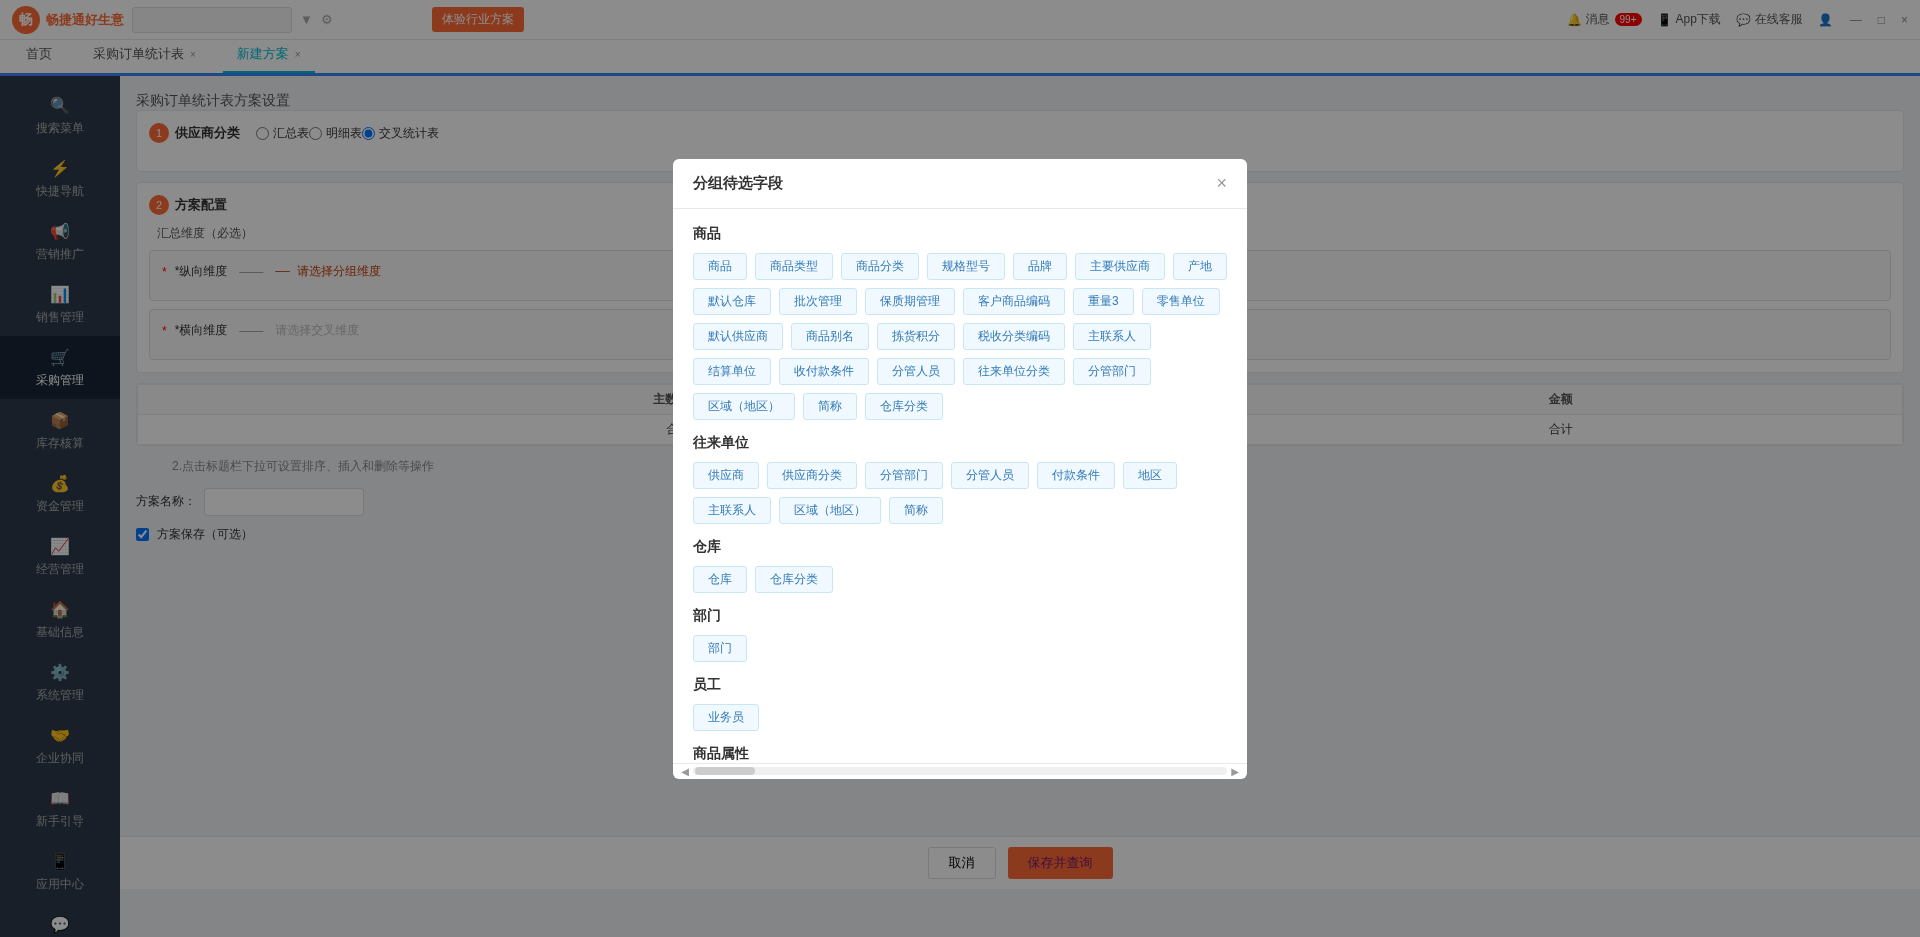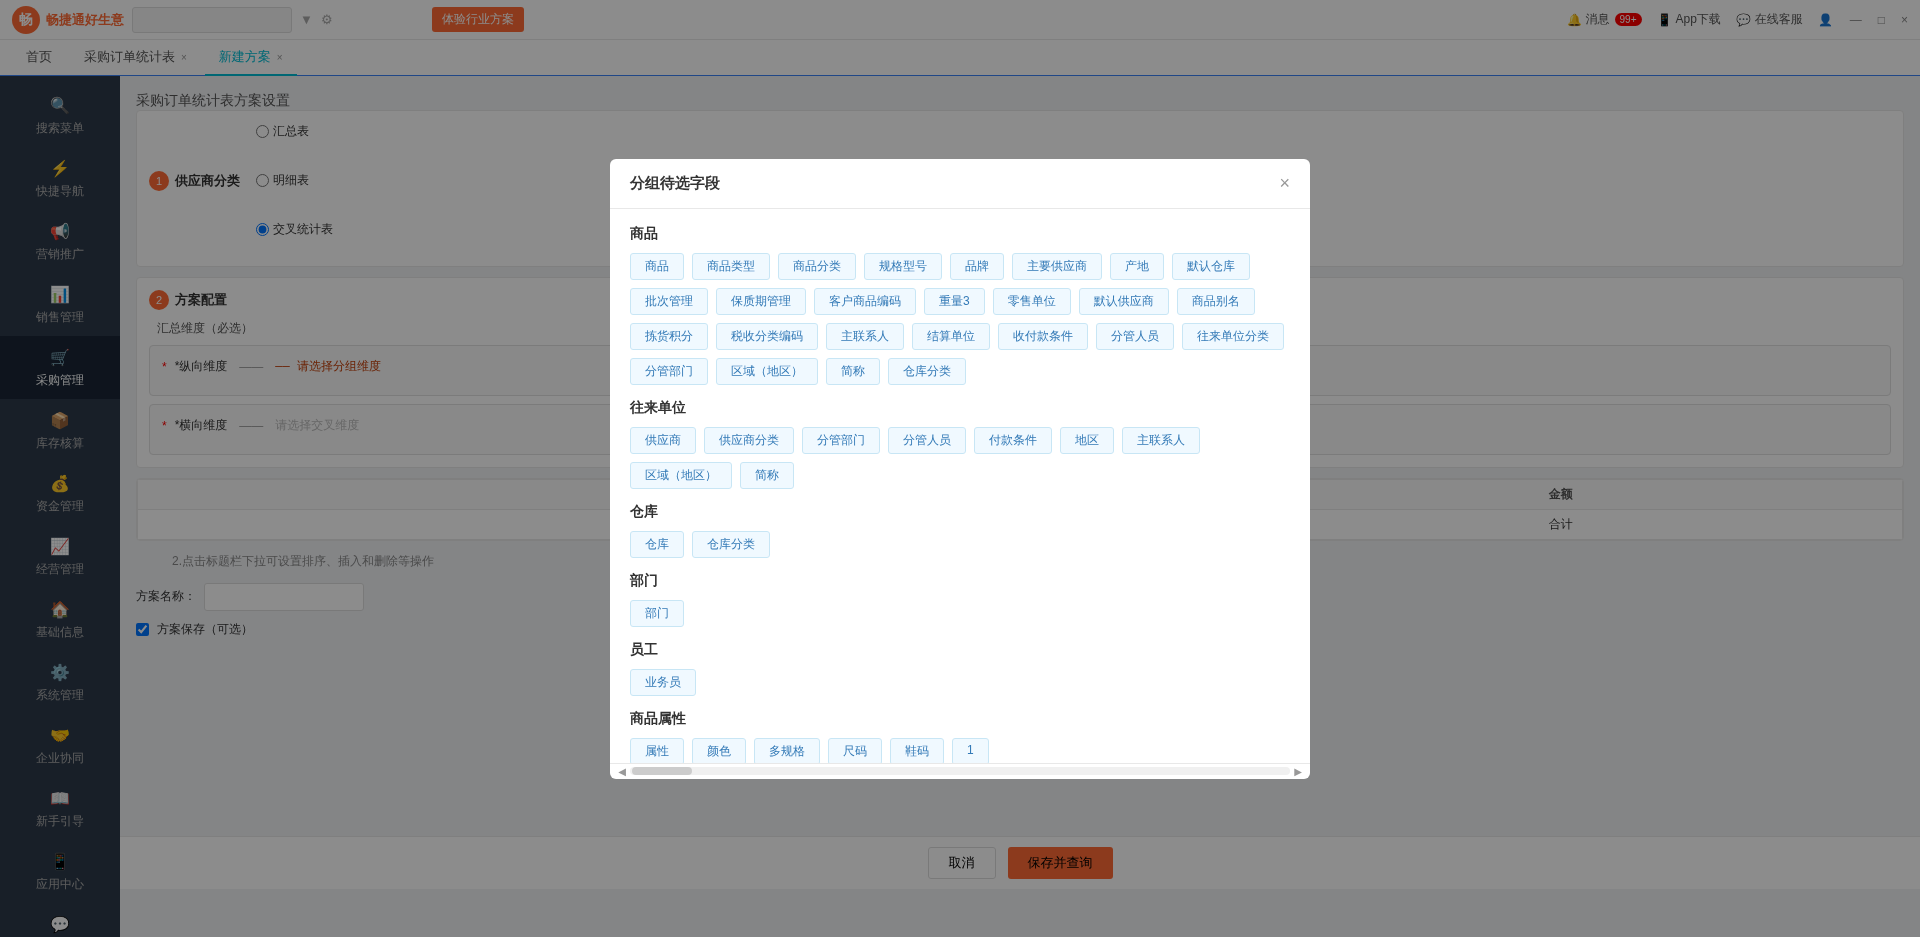--- a/index.html
+++ b/index.html
@@ -11,21 +11,21 @@
     .logo-icon { width: 28px; height: 28px; background: #ff6b35; border-radius: 50%; display: flex; align-items: center; justify-content: center; color: white; font-size: 14px; font-weight: bold; }
     .logo-text { color: #ff6b35; font-size: 13px; font-weight: bold; }
     .top-search { flex: 1; display: flex; align-items: center; gap: 8px; max-width: 300px; }
     .top-search-input { height: 26px; border: 1px solid #ddd; border-radius: 3px; padding: 0 8px; font-size: 12px; width: 160px; background: #f5f5f5; }
     .top-actions { margin-left: auto; display: flex; align-items: center; gap: 16px; font-size: 12px; color: #555; }
     .trial-btn { background: #ff6b35; color: white; border: none; border-radius: 3px; padding: 4px 10px; font-size: 12px; cursor: pointer; }
     .badge { background: #f00; color: white; border-radius: 8px; padding: 1px 5px; font-size: 10px; margin-left: 2px; }
     .top-icon-item { display: flex; align-items: center; gap: 3px; cursor: pointer; }
 
     
-    .tab-bar { height: 36px; background: #fff; display: flex; align-items: flex-start; padding: 0 12px; border-bottom: 1px solid #3b82f6; gap: 4px; }
+    .tab-bar { height: 36px; background: #fff; display: flex; align-items: flex-end; padding: 0 12px; border-bottom: 3px solid #3b82f6; gap: 13px; }
     .tab-item { height: 36px; display: flex; align-items: center; padding: 0 14px; font-size: 13px; cursor: pointer; border-bottom: 2px solid transparent; color: #555; gap: 6px; }
     .tab-item.active { color: #00bcd4; border-bottom: 2px solid #00bcd4; }
     .tab-close { font-size: 10px; color: #999; cursor: pointer; }
 
     
     .main-layout { display: flex; height: calc(100vh - 76px); }
 
     
     .sidebar { width: 120px; background: #2d3a4a; color: #ccc; display: flex; flex-direction: column; padding-top: 8px; }
     .sidebar-item { display: flex; flex-direction: column; align-items: center; padding: 10px 0; cursor: pointer; font-size: 12px; gap: 4px; color: #aaa; }
@@ -34,21 +34,21 @@
 
     
     .content-area { flex: 1; overflow: auto; padding: 16px; background: #f0f2f5; position: relative; }
     .page-title { font-size: 14px; color: #555; }
 
     
     .steps { display: flex; align-items: center; gap: 16px; margin-bottom: 16px; }
     .step { display: flex; align-items: center; gap: 6px; }
     .step-num { width: 20px; height: 20px; border-radius: 50%; background: #ff6b35; color: white; font-size: 11px; display: flex; align-items: center; justify-content: center; }
     .step-label { font-size: 13px; font-weight: bold; }
-    .step-options { display: flex; gap: 32px; flex-direction: column; }
+    .step-options { display: flex; gap: 0; }
     .step-option { display: flex; align-items: center; gap: 4px; font-size: 12px; cursor: pointer; }
     .step-option input[type=radio] { cursor: pointer; }
     .config-row { display: flex; align-items: center; gap: 8px; margin-bottom: 8px; font-size: 12px; }
     .required { color: #f00; }
     .arrow-divider { color: #999; margin: 0 4px; }
 
     
     .template-settings { background: #f9f9f9; border: 1px solid #e8e8e8; border-radius: 4px; padding: 10px; margin-bottom: 10px; font-size: 12px; color: #555; }
 
     
@@ -60,25 +60,25 @@
     
     .hints { font-size: 12px; color: #888; line-height: 1.8; }
 
     
     .plan-save { display: flex; align-items: center; gap: 8px; margin-top: 10px; font-size: 12px; }
     .plan-name-input { height: 28px; border: 1px solid #ddd; border-radius: 3px; padding: 0 8px; font-size: 12px; width: 160px; }
 
     
     .footer-actions { position: fixed; bottom: 48px; right: 0; padding: 10px 20px; background: #fff; border-top: 1px solid #e8e8e8; display: flex; gap: 12px; width: calc(100% - 120px); justify-content: center; z-index: 5; }
     .btn-cancel { height: 32px; padding: 0 20px; border: 1px solid #ddd; background: #fff; border-radius: 3px; cursor: pointer; font-size: 13px; }
-    .btn-save { height: 32px; padding: 0 20px; border: none; background: #ff6b35; color: #000000; border-radius: 3px; cursor: pointer; font-size: 13px; }
+    .btn-save { height: 32px; padding: 0 20px; border: none; background: #ff6b35; color: #701a75; border-radius: 3px; cursor: pointer; font-size: 13px; }
 
     
     .modal-overlay { position: fixed; top: 0; left: 0; width: 100%; height: 100%; background: rgba(0,0,0,0.45); z-index: 100; display: flex; align-items: center; justify-content: center; }
-    .modal { background: #fff; border-radius: 6px; width: 700px; max-height: 620px; display: flex; flex-direction: column; }
+    .modal { background: #fff; border-radius: 6px; width: 574px; max-height: 620px; display: flex; flex-direction: column; }
     .modal-header { display: flex; align-items: center; justify-content: space-between; padding: 14px 20px; border-bottom: 1px solid #e8e8e8; }
     .modal-title { font-size: 15px; font-weight: bold; }
     .modal-close { cursor: pointer; font-size: 18px; color: #999; background: none; border: none; }
     .modal-body { flex: 1; overflow-y: auto; padding: 16px 20px; }
     .modal-body::-webkit-scrollbar { width: 6px; }
     .modal-body::-webkit-scrollbar-thumb { background: #ccc; border-radius: 3px; }
 
     
     .field-group-title { font-size: 14px; font-weight: bold; color: #333; margin: 14px 0 10px; }
     .field-group-title:first-child { margin-top: 0; }

